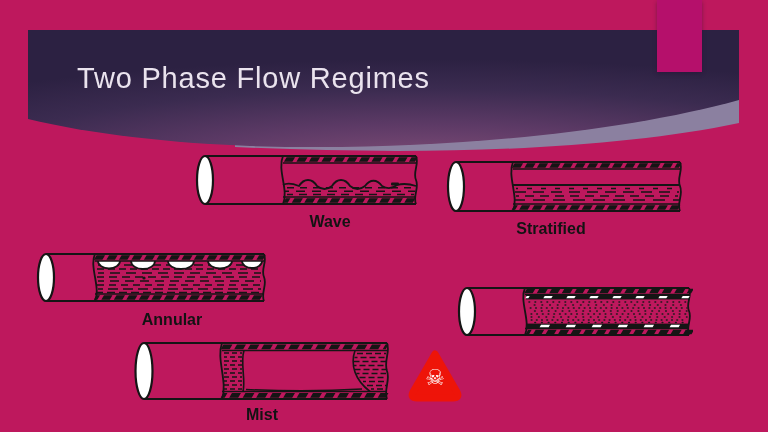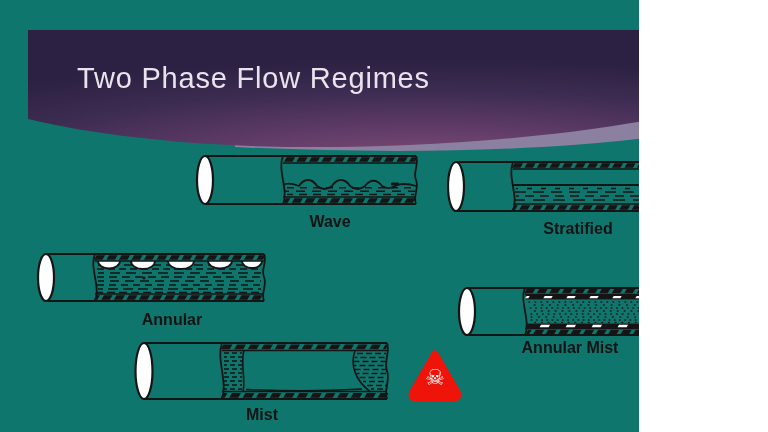--- a/index.html
+++ b/index.html
@@ -1,16 +1,16 @@
 <!DOCTYPE html>
 <html><head>
 <meta charset="utf-8">
 <style>
   html,body{margin:0;padding:0;background:#fff;}
-  .slide{position:relative;width:639px;height:432px;background:#0f766e;overflow:hidden;
+  .slide{position:relative;width:768px;height:432px;background:#be185d;overflow:hidden;
          font-family:"Liberation Sans",sans-serif;}
   .banner-svg{position:absolute;left:0;top:0;z-index:1;}
   .accent-bar{position:absolute;left:657px;top:0;width:45px;height:72px;z-index:3;
               background:#b5106b;box-shadow:0 2px 4px rgba(40,20,50,.45);}
   .page-title{position:absolute;left:77px;top:62px;z-index:4;color:#eae3ee;
               font-size:29px;font-weight:400;letter-spacing:.8px;}
   .diagram-svg{position:absolute;}
   .pipe-label{position:absolute;transform:translateX(-50%);font-weight:700;
               font-size:16px;color:#131313;white-space:nowrap;line-height:1.05;}
   .hazard-svg{position:absolute;left:407px;top:348px;}
@@ -72,21 +72,21 @@
       <line x1="95" y1="48.5" x2="262" y2="48.5" stroke-dasharray="8.5 4" stroke-dashoffset="5"></line>
     </g>
     <path d="M67,26 H234" stroke-width="1.8"></path>
     <g stroke-width="1.5">
       <path d="M70,29.5 H232" stroke-dasharray="5 9" stroke-dashoffset="3"></path>
       <path d="M69,33 H233" stroke-dasharray="11 7"></path>
       <path d="M70,37 H232" stroke-dasharray="9 6" stroke-dashoffset="6"></path>
       <path d="M69,41 H233" stroke-dasharray="12 8" stroke-dashoffset="2"></path>
     </g>
   </svg>
-  <div class="pipe-label" style="left:578px;top:221px">Stratified</div>
+  <div class="pipe-label" style="left:551px;top:221px">Stratified</div>
 
   <svg class="diagram-svg" style="left:36px;top:251px" width="232" height="53" viewBox="0 0 232 53" fill="none" stroke="#151515">
     <ellipse cx="10" cy="26.5" rx="8" ry="23.5" fill="#fff" stroke-width="2.2"></ellipse>
     <path d="M10,3 H228 M10,50 H228" stroke-width="2.2"></path>
     <path d="M228,3 c3.5,8 -3.5,15 0,23 c3.5,8 -3.5,16 0,24" stroke-width="1.8"></path>
     <path d="M59,3 C53,16 65,36 59,50" stroke-width="1.8"></path>
     <g stroke-width="1.5">
       <path d="M62,14 H226" stroke-dasharray="9 5" stroke-dashoffset="2"></path>
       <path d="M61,18 H226" stroke-dasharray="7 4"></path>
       <path d="M62,22 H225" stroke-dasharray="10 6" stroke-dashoffset="4"></path>
@@ -128,21 +128,20 @@
       <path d="M72,29 H230" stroke-dasharray="0.6 5.1" stroke-dashoffset="3.6"></path>
       <path d="M72,32 H230" stroke-dasharray="0.6 6.8" stroke-dashoffset="5.2"></path>
       <path d="M72,35 H230" stroke-dasharray="0.6 4.6" stroke-dashoffset="2.9"></path>
       <path d="M72,37.5 H230" stroke-dasharray="0.6 6.1" stroke-dashoffset="0.8"></path>
     </g>
     <g transform="skewX(-30)" stroke-width="4.6">
       <line x1="72" y1="6" x2="239" y2="6" stroke-dasharray="8.5 4"></line>
       <line x1="97" y1="47" x2="263" y2="47" stroke-dasharray="8.5 4" stroke-dashoffset="5"></line>
     </g>
   </svg>
-  <div class="pipe-label" style="left:570px;top:340px">Annular Mist</div>
 
   <svg class="diagram-svg" style="left:134px;top:340px" width="258" height="62" viewBox="0 0 258 62" fill="none" stroke="#151515">
     <ellipse cx="10" cy="31" rx="8.5" ry="28" fill="#fff" stroke-width="2.2"></ellipse>
     <path d="M10,3 H253 M10,59 H253" stroke-width="2.2"></path>
     <path d="M253,3 c3.5,9 -3.5,18 0,28 c3.5,9 -3.5,19 0,28" stroke-width="1.8"></path>
     <path d="M88,3 C82,19 94,42 88,59" stroke-width="1.8"></path>
     <path d="M88,10.5 H253 M88,51.5 H253" stroke-width="1.4"></path>
     <g transform="skewX(-30)" stroke-width="4.8">
       <line x1="92" y1="6.8" x2="257" y2="6.8" stroke-dasharray="9 4.5"></line>
       <line x1="120" y1="55.3" x2="285" y2="55.3" stroke-dasharray="9 4.5" stroke-dashoffset="5"></line>

